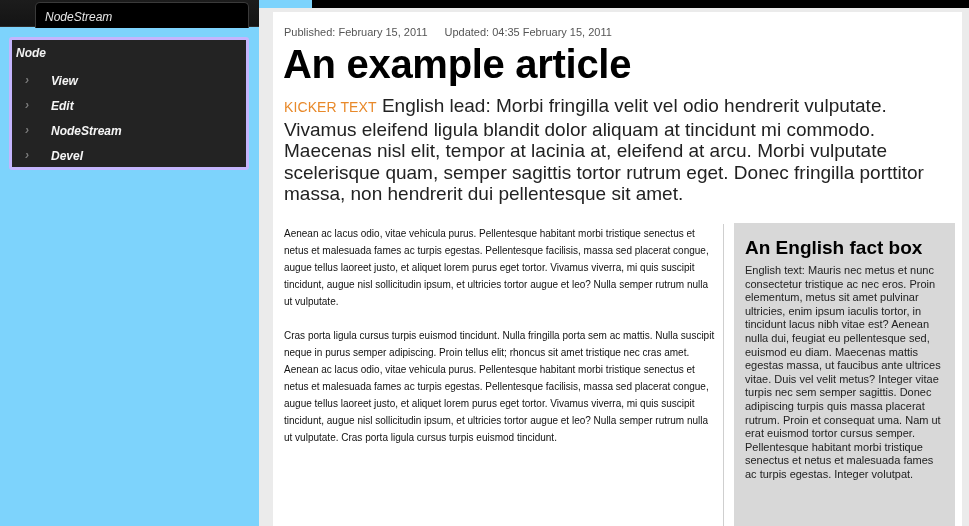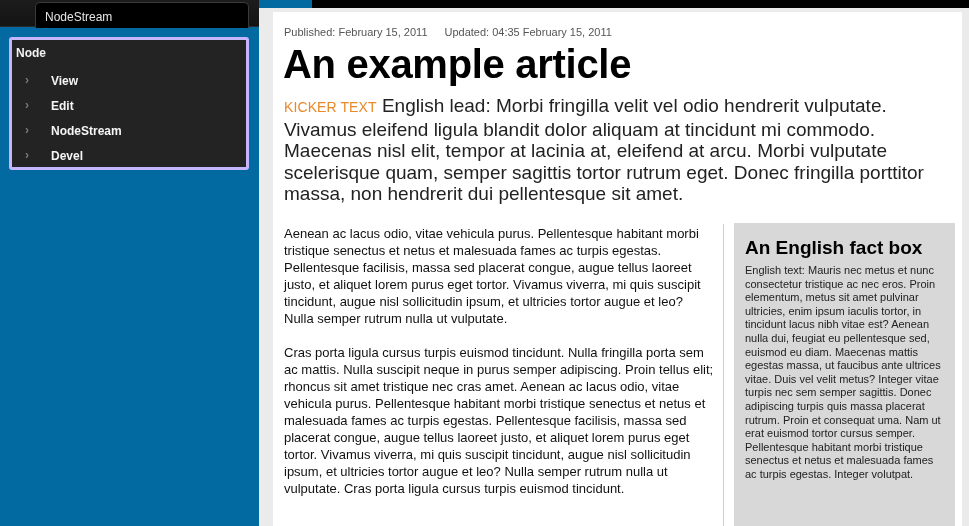--- a/index.html
+++ b/index.html
@@ -5,21 +5,22 @@
     * { box-sizing: border-box; margin: 0; padding: 0; }
     html, body { width: 969px; height: 526px; overflow: hidden; }
     body {
       background: #000;
       font-family: "Liberation Sans", sans-serif;
       position: relative;
     }
     
     .sidebar {
       position: absolute; left: 0; top: 0; width: 312px; height: 526px;
-      background: #0369a1;
+      background: #7dd3fc;
+      font-style: italic;
     }
     .sidebar .tabbar {
       position: absolute; left: 0; top: 0; width: 259px; height: 27px;
       background: linear-gradient(#1c1c1c, #141414);
       border-bottom: 1px solid #2b2b2b;
     }
     .sidebar .tab {
       position: absolute; left: 35px; top: 2px; width: 214px; height: 26px;
       background: #000;
       border: 1px solid #3a3a3a; border-bottom: none;
@@ -75,21 +76,21 @@
     .lead {
       position: absolute; left: 11px; top: 83px; width: 660px;
       font-size: 19px; line-height: 21.6px; color: #222;
     }
     .lead .kicker {
       color: #e8892a; font-size: 14px; font-weight: normal;
       text-transform: uppercase; letter-spacing: 0.1px;
     }
     .body-col {
       position: absolute; left: 11px; top: 213px; width: 432px;
-      font-size: 13px; line-height: 17px; color: #111;
+      font-size: 10px; line-height: 17px; color: #111;
     }
     .body-col p { margin-bottom: 17px; }
     .divider {
       position: absolute; left: 450px; top: 212px; width: 1px; height: 320px;
       background: #cfcfcf;
     }
     .factbox {
       position: absolute; left: 461px; top: 211px; width: 221px; height: 303px;
       background: #d8d8d8;
       padding: 14px 10px 12px 11px;

